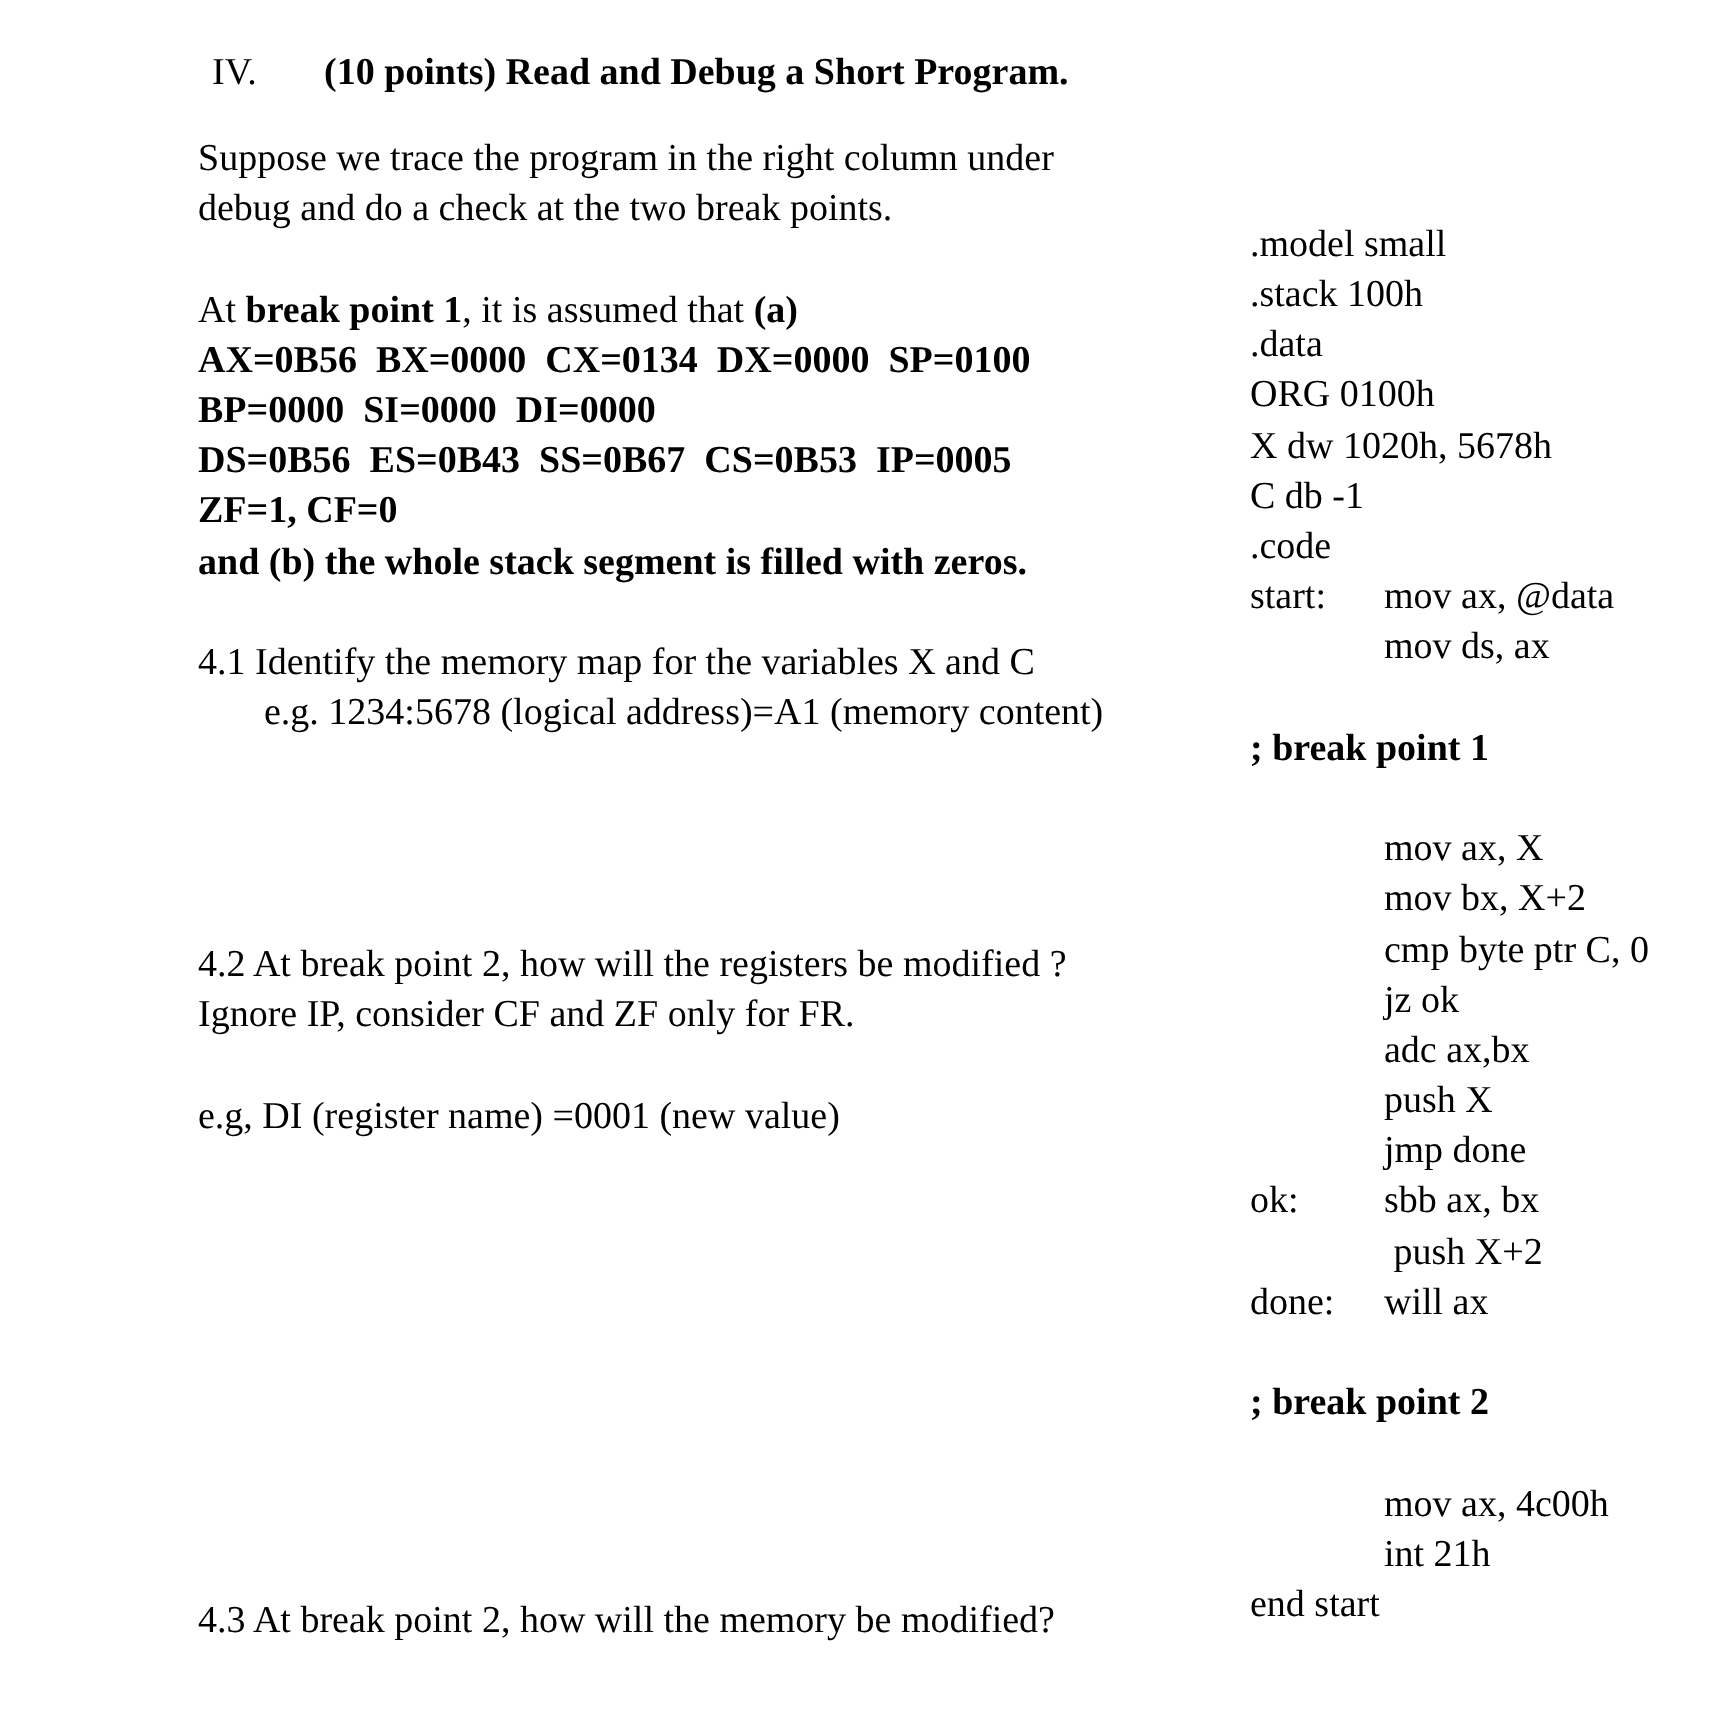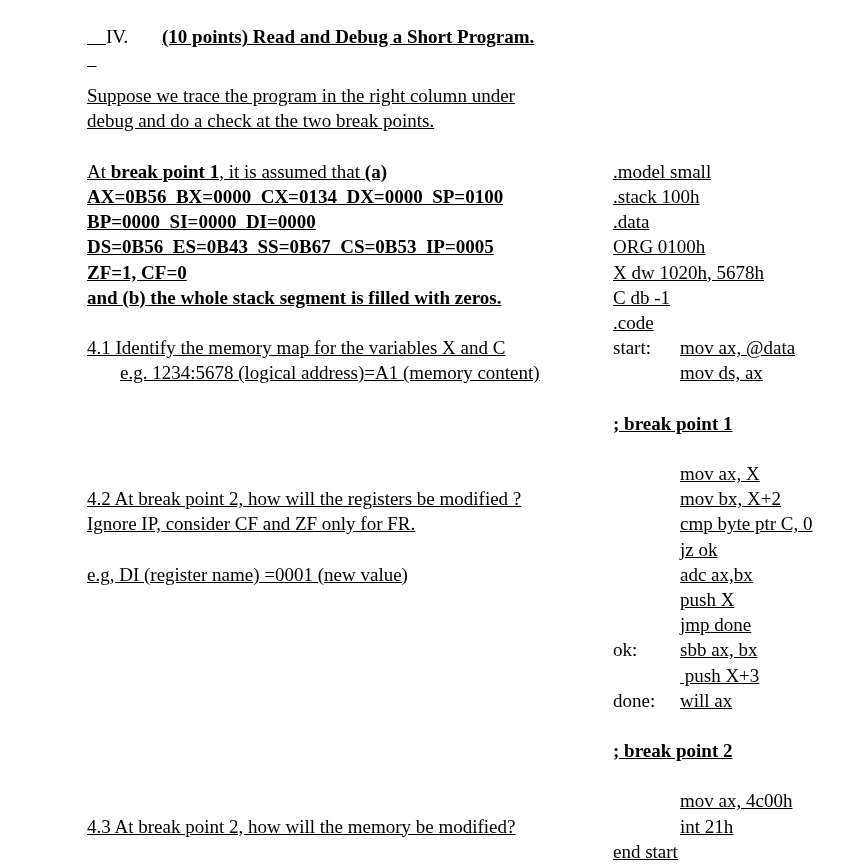--- a/index.html
+++ b/index.html
@@ -12,39 +12,39 @@
     background: #ffffff;
     color: #000000;
     font-family: "Liberation Serif", serif;
     font-size: 19px;
     overflow: hidden;
   }
   .page {
     width: 864px;
     height: 864px;
     position: relative;
-    text-decoration: underline;
   }
   .header {
     box-sizing: border-box;
     height: 47px;
     padding: 4px 0 0 87px;
     white-space: pre;
   }
   .numeral {
     display: inline-block;
     width: 56px;
   }
   .title {
     font-weight: bold;
   }
   .columns {
     display: flex;
-    align-items: flex-end;
+    align-items: center;
     height: 817px;
+    padding-left: 12px;
   }
   .left-col {
     flex: 0 0 auto;
     width: 517px;
     padding: 4px 0 0 87px;
     box-sizing: content-box;
   }
   .divider {
     flex: 0 0 auto;
     width: 1px;
@@ -129,21 +129,21 @@
         <div class="line"><span class="b">; break point 1</span></div>
         <div class="line"></div>
         <div class="line"><span class="lab"></span><span>mov ax, X</span></div>
         <div class="line"><span class="lab"></span><span>mov bx, X+2</span></div>
         <div class="line"><span class="lab"></span><span>cmp byte ptr C, 0</span></div>
         <div class="line"><span class="lab"></span><span>jz ok</span></div>
         <div class="line"><span class="lab"></span><span>adc ax,bx</span></div>
         <div class="line"><span class="lab"></span><span>push X</span></div>
         <div class="line"><span class="lab"></span><span>jmp done</span></div>
         <div class="line"><span class="lab">ok:</span><span>sbb ax, bx</span></div>
-        <div class="line"><span class="lab"></span><span> push X+3</span></div>
+        <div class="line"><span class="lab"></span><span> push X+2</span></div>
         <div class="line"><span class="lab">done:</span><span>will ax</span></div>
         <div class="line"></div>
         <div class="line"><span class="b">; break point 2</span></div>
         <div class="line"></div>
         <div class="line"><span class="lab"></span><span>mov ax, 4c00h</span></div>
         <div class="line"><span class="lab"></span><span>int 21h</span></div>
         <div class="line"><span>end start</span></div>
       </div>
   </div>
 

